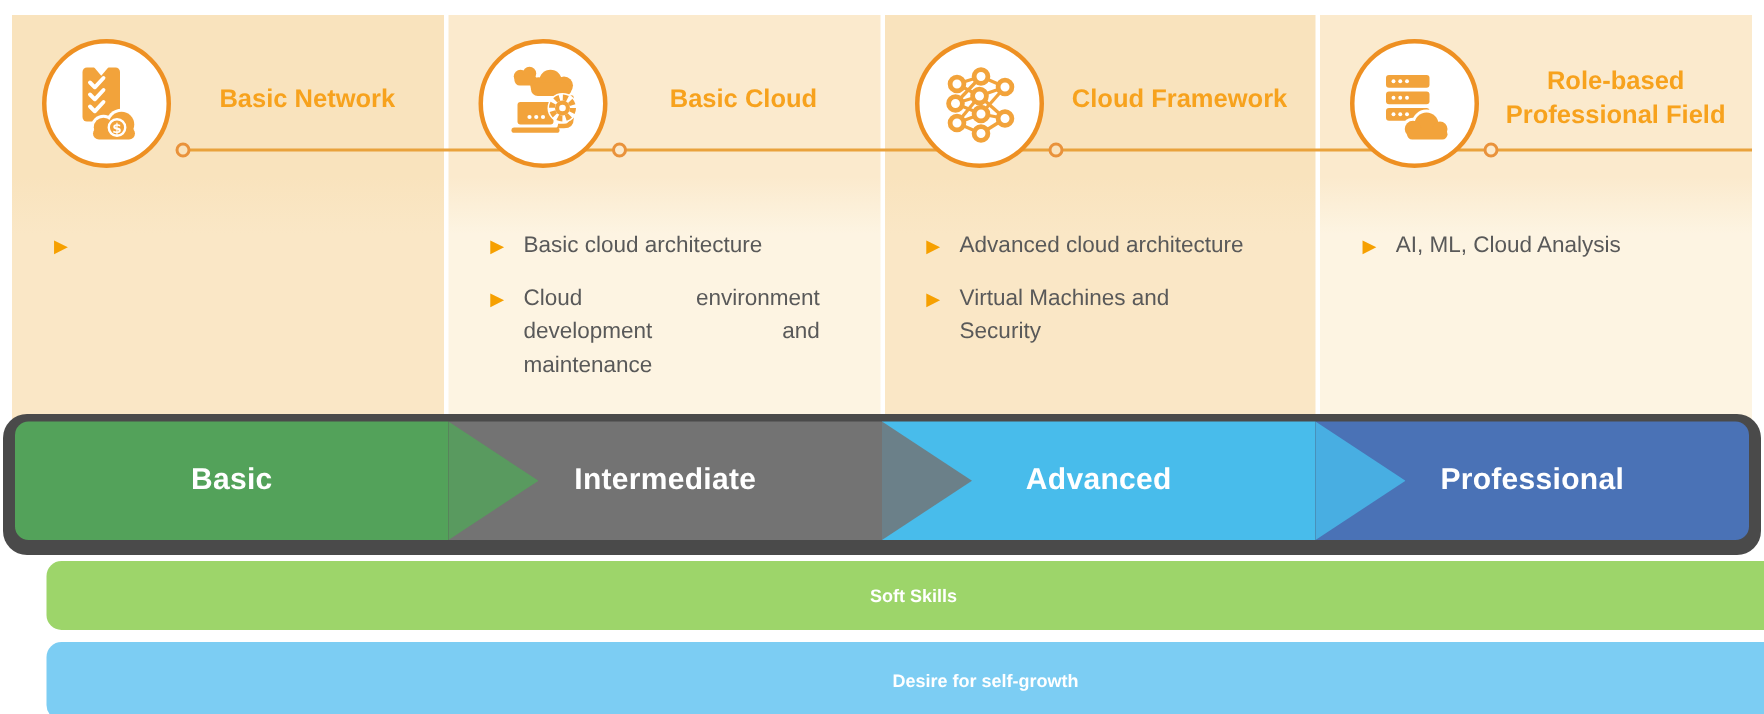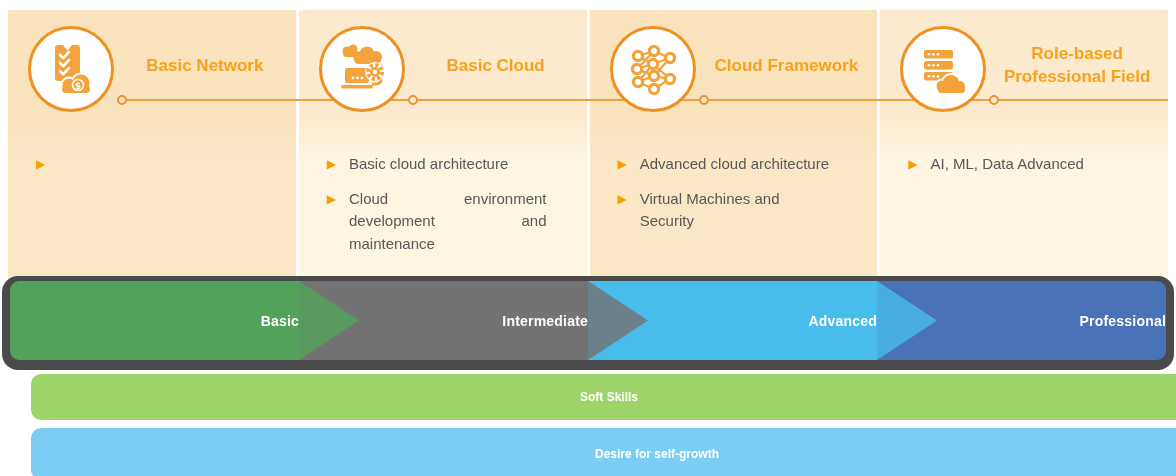--- a/index.html
+++ b/index.html
@@ -39,22 +39,22 @@
   .col-body { position:absolute; left:0; right:0; top:125px; bottom:0; padding:18px 40px 0 28px; box-sizing:border-box; }
   .bullet { display:flex; margin-bottom:12px; }
   .bullet-marker { color:#F6A000; font-size:12px; line-height:22px; margin-right:13px; flex:none; }
   .bullet-text { color:#595959; font-size:15px; line-height:1.5; }
   .col:nth-child(2) .bullet-text, .col:nth-child(3) .bullet-text { text-align:justify; }
 
   
   .level-frame { position:absolute; left:2px; top:276px; width:1172px; height:94px; background:#4A4A4A; border-radius:16px; }
   .levels { position:absolute; left:10px; top:281px; width:1156px; height:79px; display:flex; }
   .level {
-    position:relative; flex:1; display:flex; align-items:center; justify-content:flex-end;
-    color:#ffffff; font-weight:700; font-size:14px; letter-spacing:.2px;
+    position:relative; flex:1; display:flex; align-items:center; justify-content:center;
+    color:#ffffff; font-weight:700; font-size:20px; letter-spacing:.2px;
   }
   .level:nth-child(1){ background-color:#53A25A; border-radius:9px 0 0 9px; z-index:4; }
   .level:nth-child(2){ background-color:#737373; z-index:3; }
   .level:nth-child(3){ background-color:#48BCEB; z-index:2; }
   .level:nth-child(4){ background-color:#4A72B6; border-radius:0 9px 9px 0; z-index:1; }
   .level:not(:last-child)::after {
     content:""; position:absolute; right:-60px; top:0; width:60px; height:100%;
     background-color:inherit; opacity:.82;
     clip-path:polygon(0 0, 100% 50%, 0 100%);
   }
@@ -219,21 +219,21 @@
             <circle cx="45" cy="45" r="5" fill="#F2A33B"></circle>
             <rect x="23" y="45" width="27" height="7" rx="3.5" fill="#F2A33B"></rect>
         </svg>
       </div>
       <div class="col-title">
           <span class="title-text">Role-based Professional Field</span>
         </div>
       <div class="col-body">
         <div class="bullet">
           <span class="bullet-marker">▶</span>
-          <span class="bullet-text">AI, ML, Data Advanced</span>
+          <span class="bullet-text">AI, ML, Cloud Analysis</span>
         </div>
       </div>
     </div>
   </div>
 
   <div class="level-frame"></div>
   <div class="levels">
     <div class="level">
         <span>Basic</span>
       </div>

